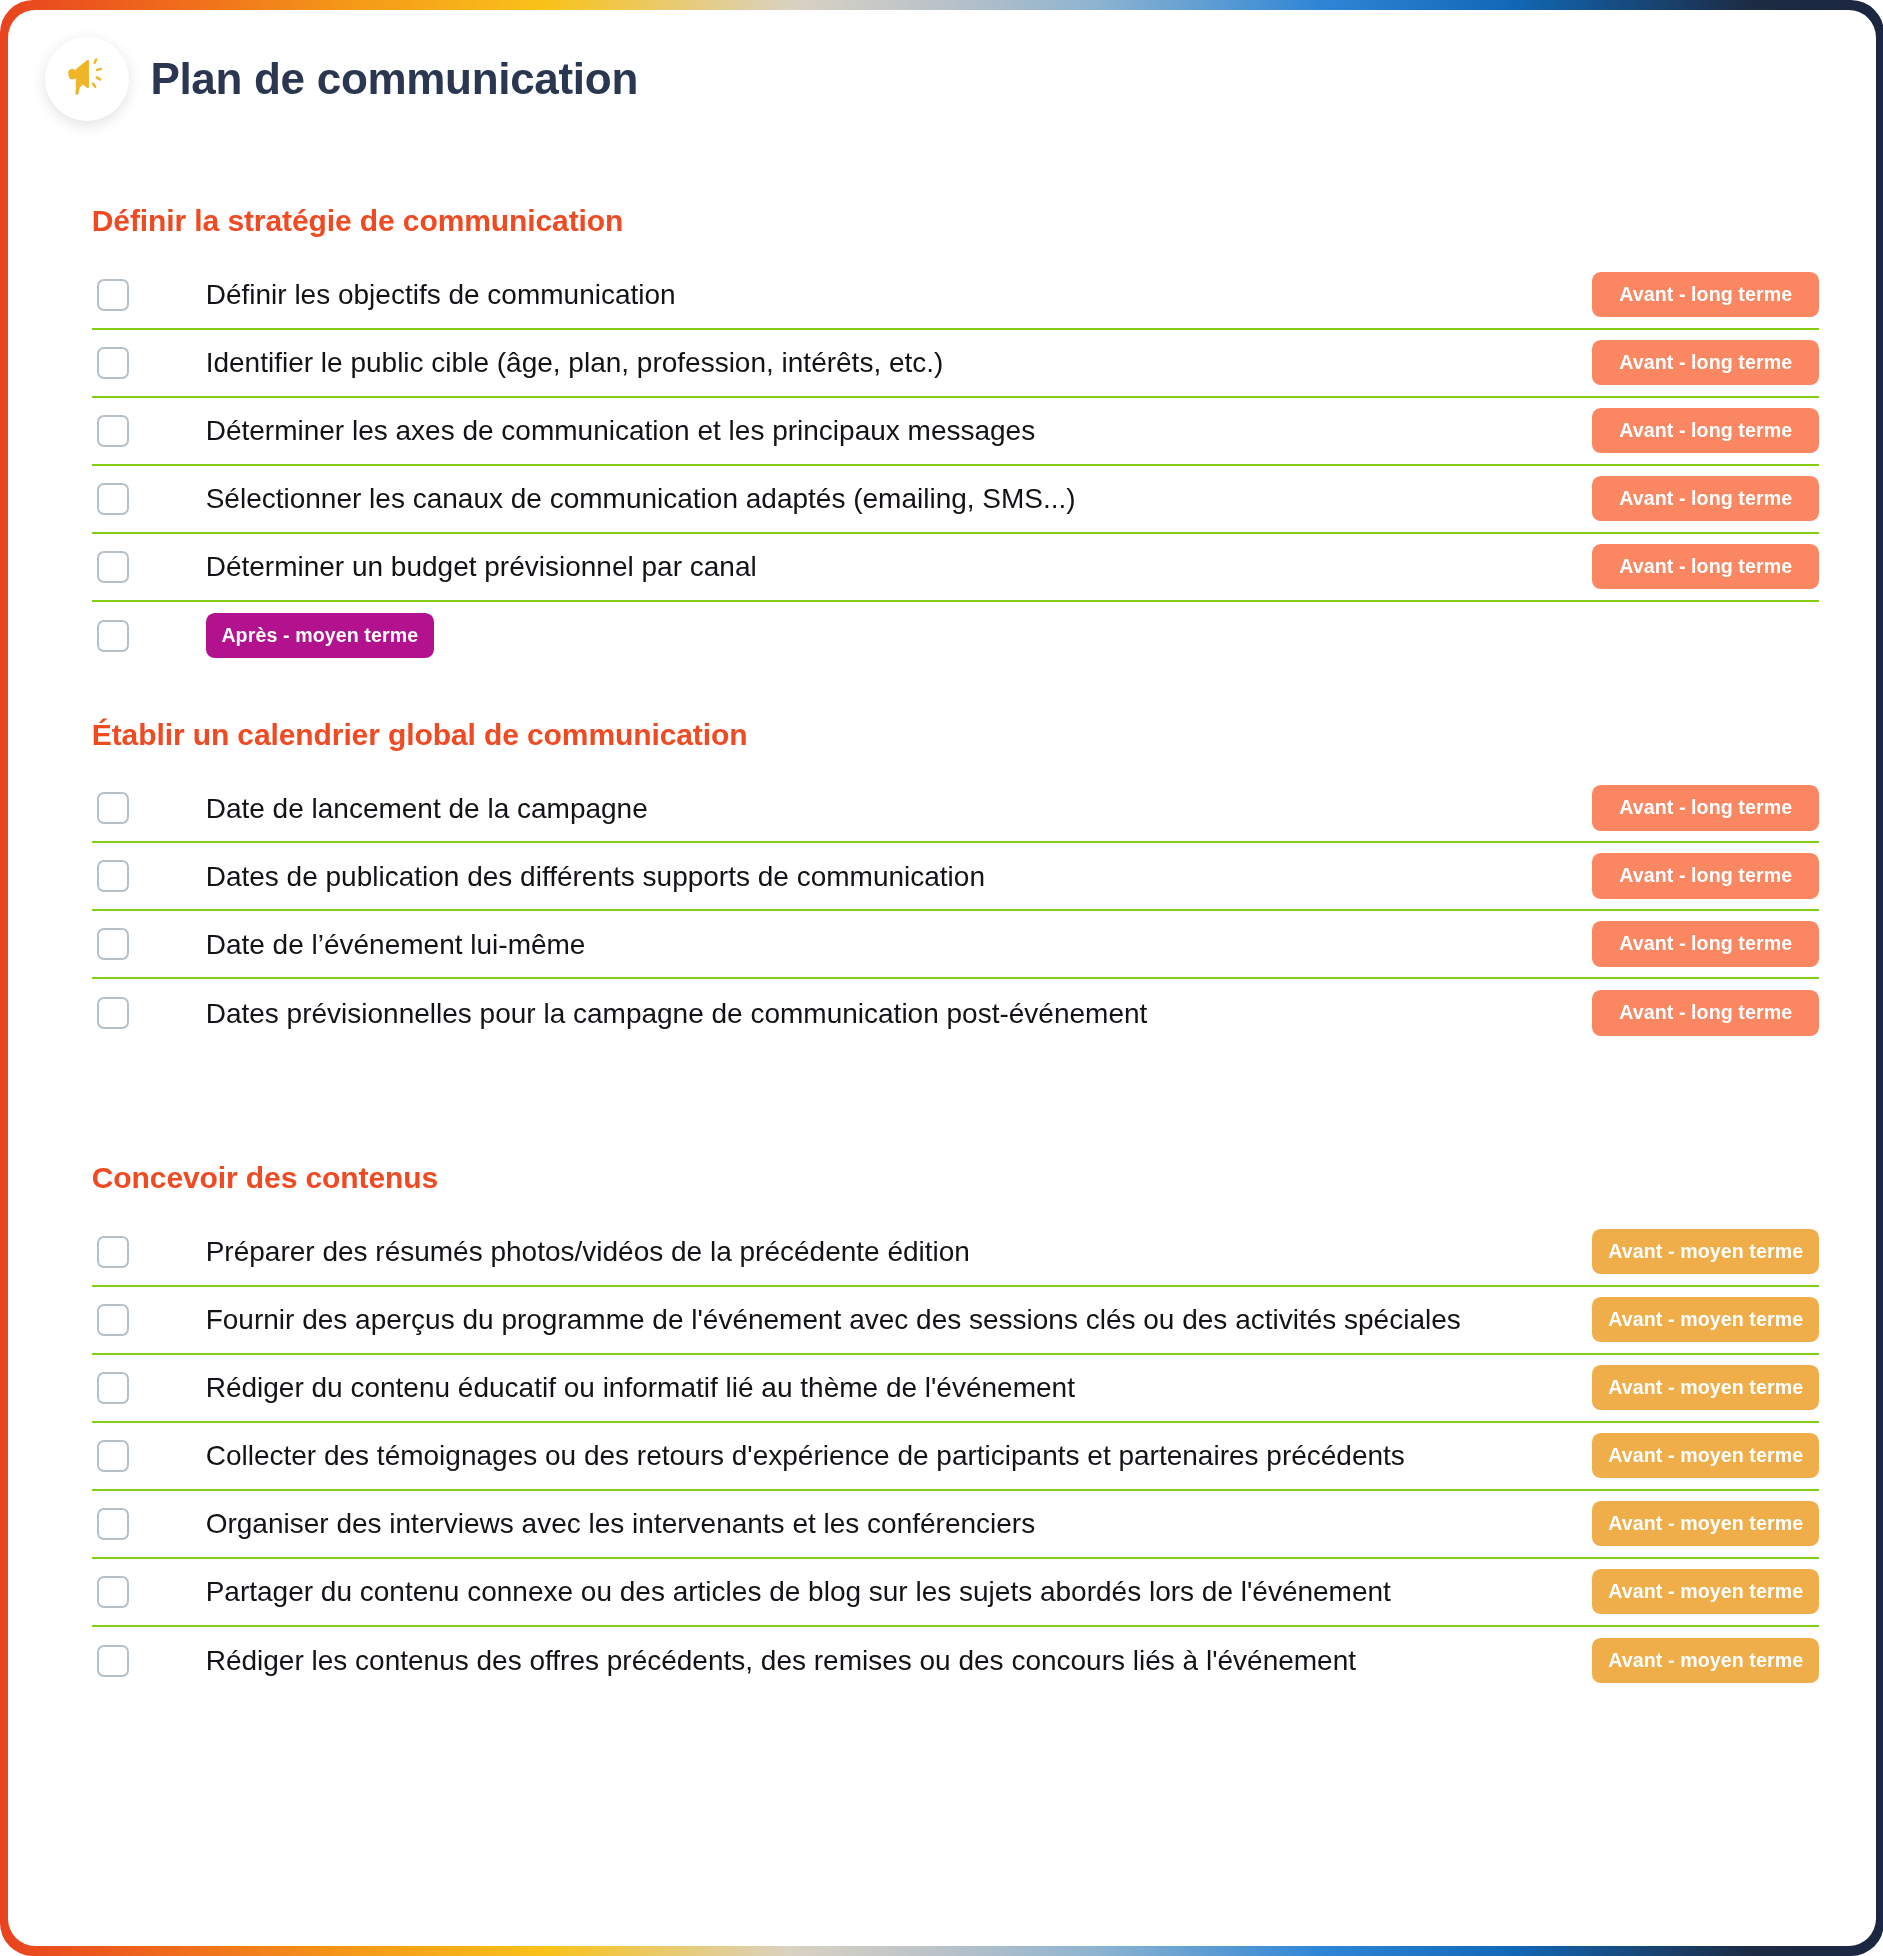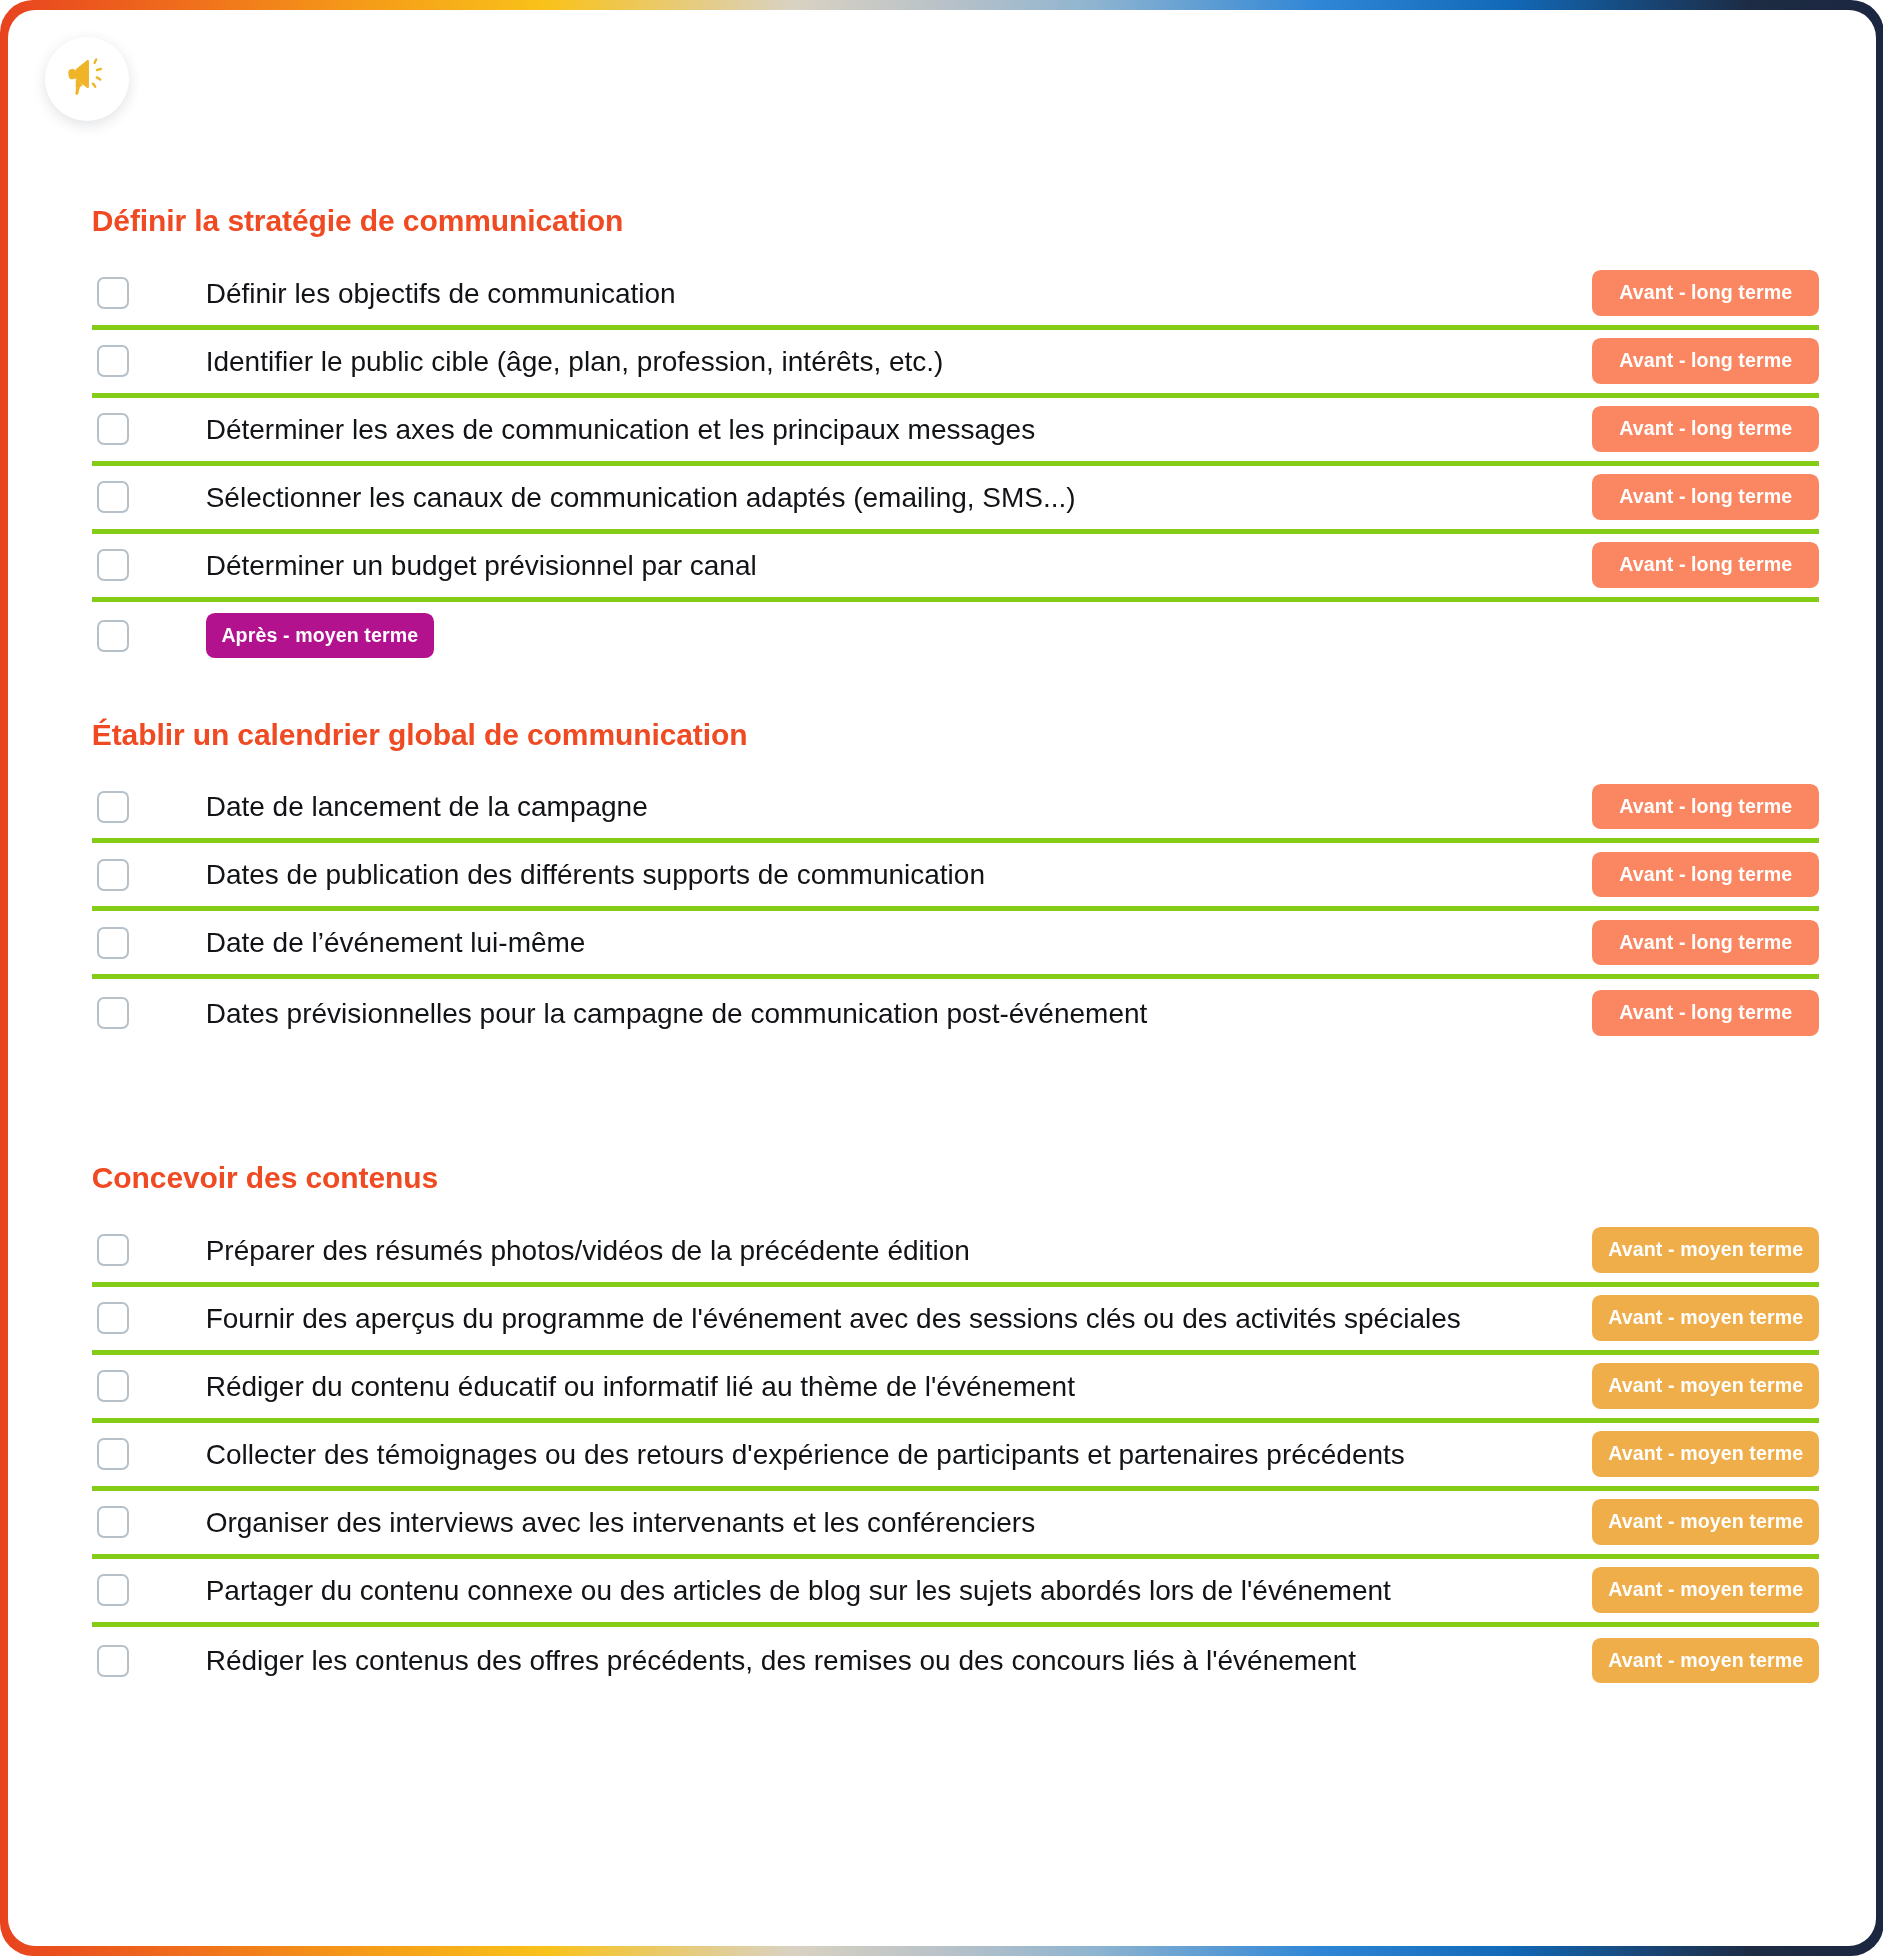--- a/index.html
+++ b/index.html
@@ -92,21 +92,21 @@
   .section-3 .section-title { margin-top: 114px; }
 
   .task-list {
     margin-top: 23.5px;
     list-style: none;
   }
 
   .task-row {
     display: flex;
     align-items: center;
-    border-bottom: 5px solid #84cc16;
+    border-bottom: 2px solid #84cc16;
     min-height: 68px;
     padding: 5.9px 0;
   }
 
   .task-row:last-child { border-bottom: none; }
 
   .checkbox {
     flex: 0 0 auto;
     width: 32px;
     height: 32px;
@@ -160,20 +160,21 @@
             <rect x="8.6" y="16.2" width="8" height="10.6" rx="4" transform="rotate(-8 12.6 21.5)"></rect>
             <path d="M17.4 27.6 L21.4 30.6 L18.6 41.4 C18.4 42.3 17.5 42.8 16.7 42.5 C15.9 42.2 15.5 41.3 15.7 40.5 L17.4 27.6 Z"></path>
             <path d="M16.1 26.6 L22.3 31.4 C23.4 32.2 23.0 33.9 21.6 34.1 L15.9 34.9 L16.1 26.6 Z" opacity="0.95"></path>
             <path d="M35.2 10.2 c0.5-1.3 1.1-2.5 1.8-3.6" stroke="#F0B429" stroke-width="2.4" stroke-linecap="round" fill="none"></path>
             <path d="M37.6 17.4 c1.4-0.5 2.7-0.9 4.0-1.1" stroke="#F0B429" stroke-width="2.4" stroke-linecap="round" fill="none"></path>
             <path d="M37.4 24.9 c1.3 0.6 2.5 1.3 3.6 2.1" stroke="#F0B429" stroke-width="2.4" stroke-linecap="round" fill="none"></path>
             <path d="M33.6 31.2 c0.9 1.0 1.7 2.1 2.3 3.2" stroke="#F0B429" stroke-width="2.4" stroke-linecap="round" fill="none"></path>
           </g>
         </svg>
       </div>
+      <h1 class="page-title">Plan de communication</h1>
     </div>
 
     <div class="content">
 
       <section class="section section-1">
         <h2 class="section-title">Définir la stratégie de communication</h2>
         <ul class="task-list">
           <li class="task-row">
             <span class="checkbox"></span>
             <span class="task-label">Définir les objectifs de communication</span>

